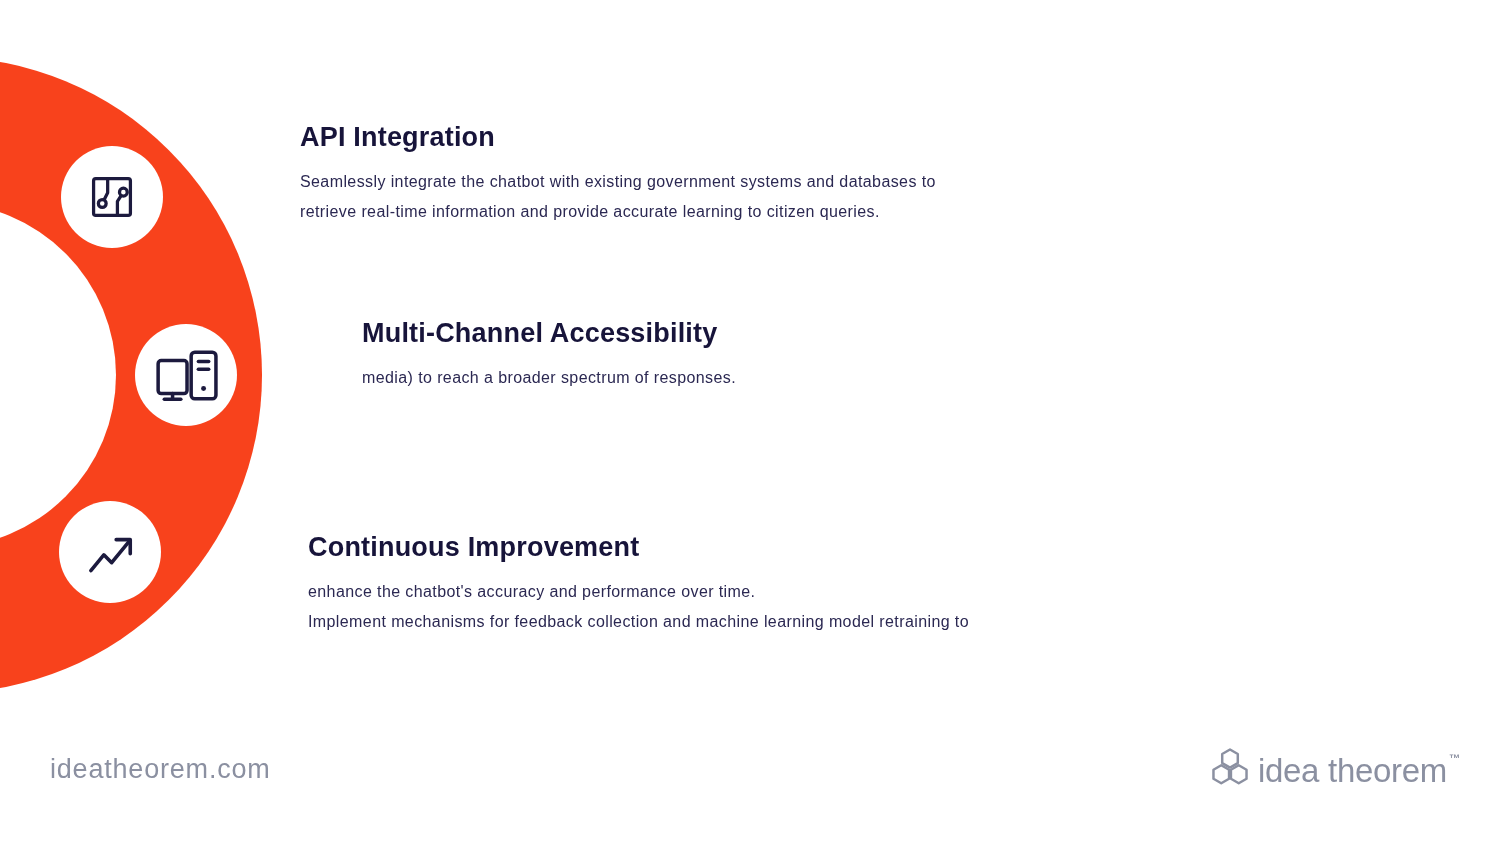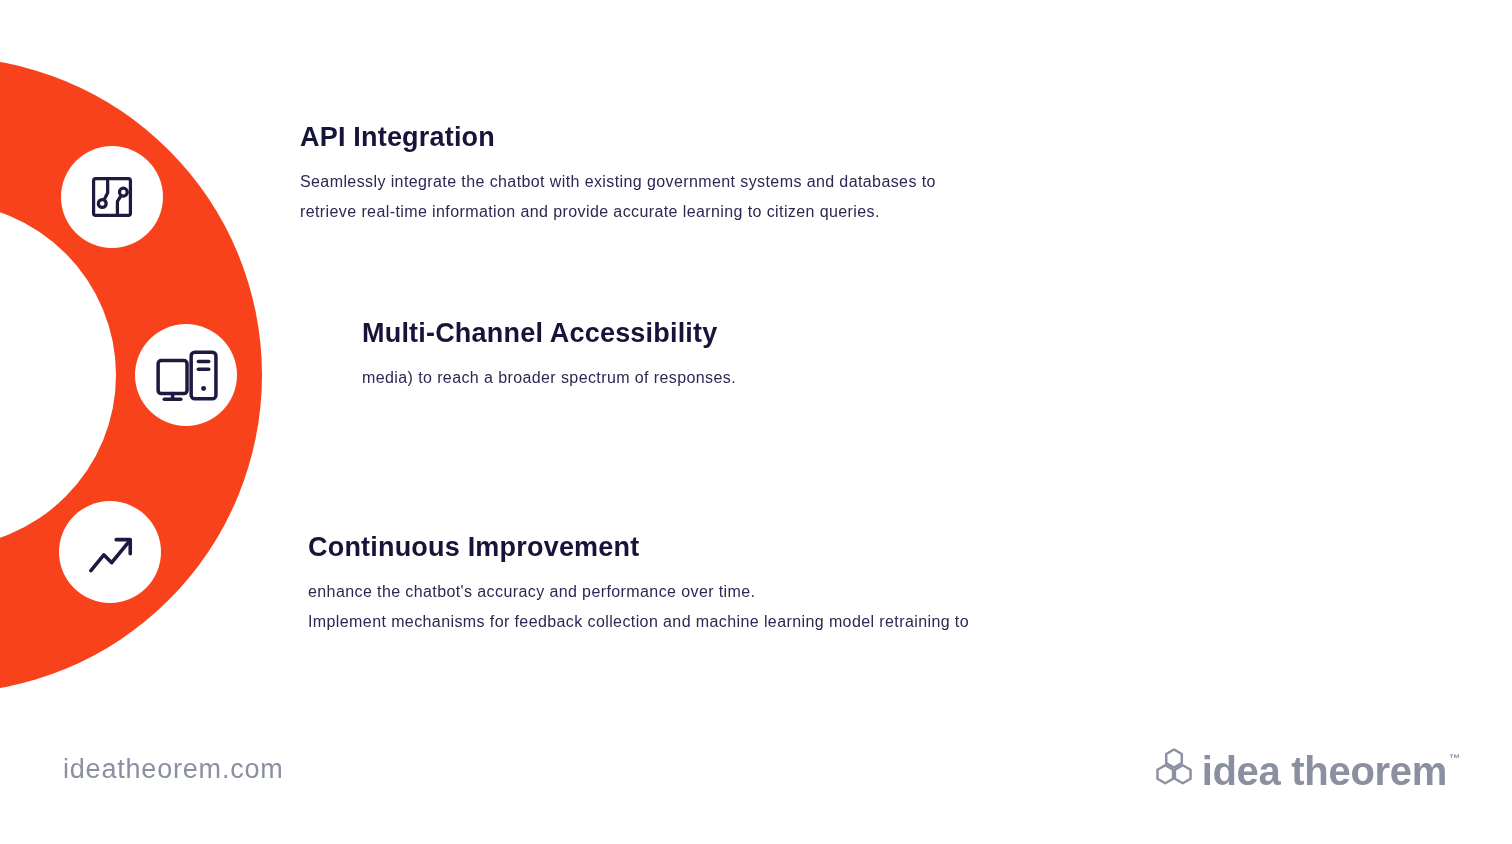--- a/index.html
+++ b/index.html
@@ -63,34 +63,34 @@
     font-size:16px;
     line-height:30px;
     letter-spacing:.4px;
     color:var(--body-navy);
     white-space:nowrap;
   }
 
   
   .site-url{
     position:absolute;
-    left:63px;top:754px;
+    left:50px;top:754px;
     font-size:27px;
     letter-spacing:.8px;
     color:var(--muted-gray);
   }
   .brand{
     position:absolute;
     right:52px;top:748px;
     display:flex;align-items:center;
   }
   .brand .hexes{margin-right:9px;}
   .brand .brand-name{
-    font-size:40px;
-    font-weight:700;
+    font-size:33px;
+    font-weight:400;
     letter-spacing:-.3px;
     color:var(--muted-gray);
     white-space:nowrap;
   }
   .brand .tm{
     font-size:11px;
     font-weight:700;
     color:var(--muted-gray);
     align-self:flex-start;
     margin-top:4px;

